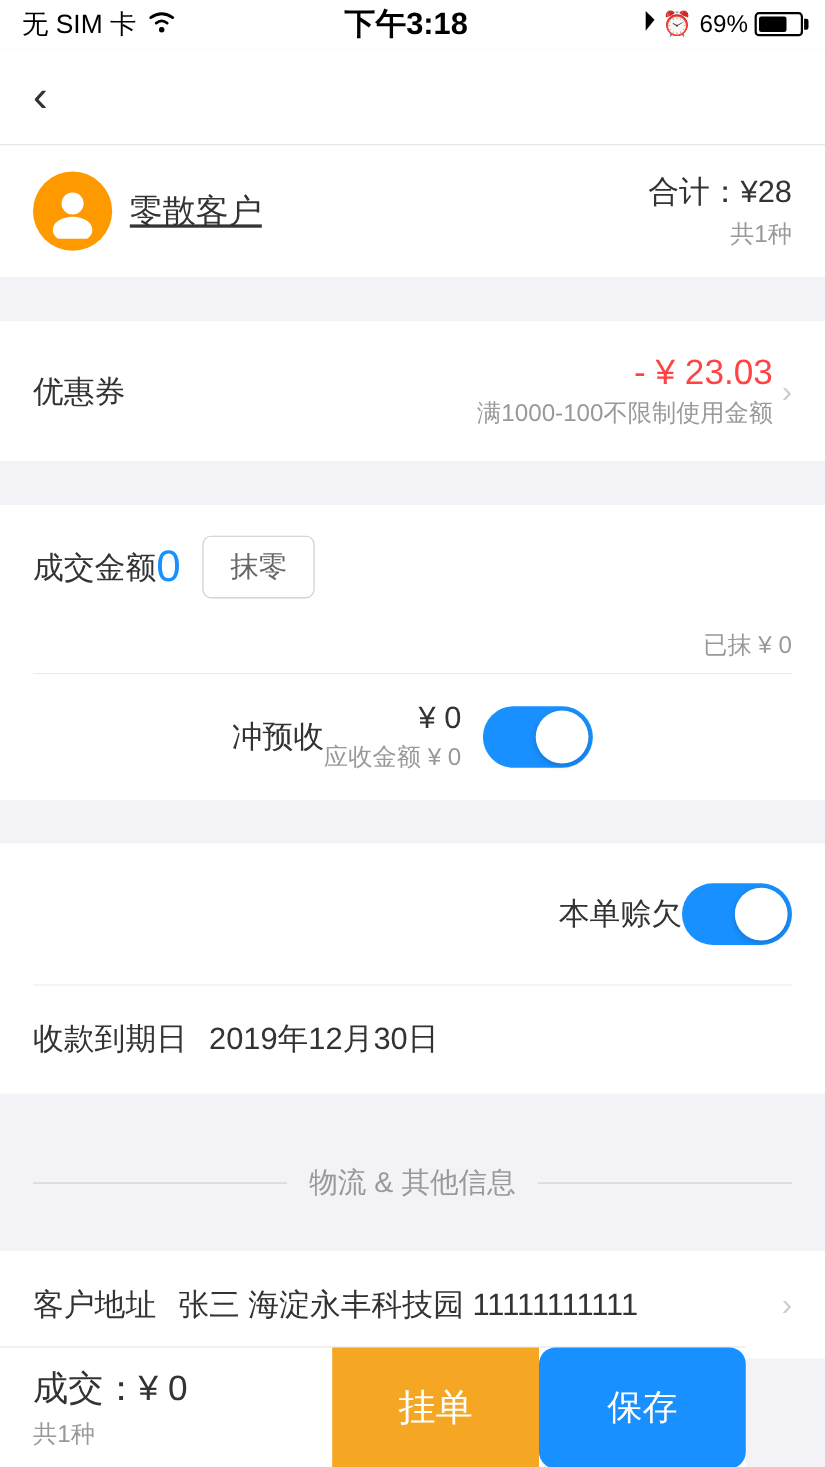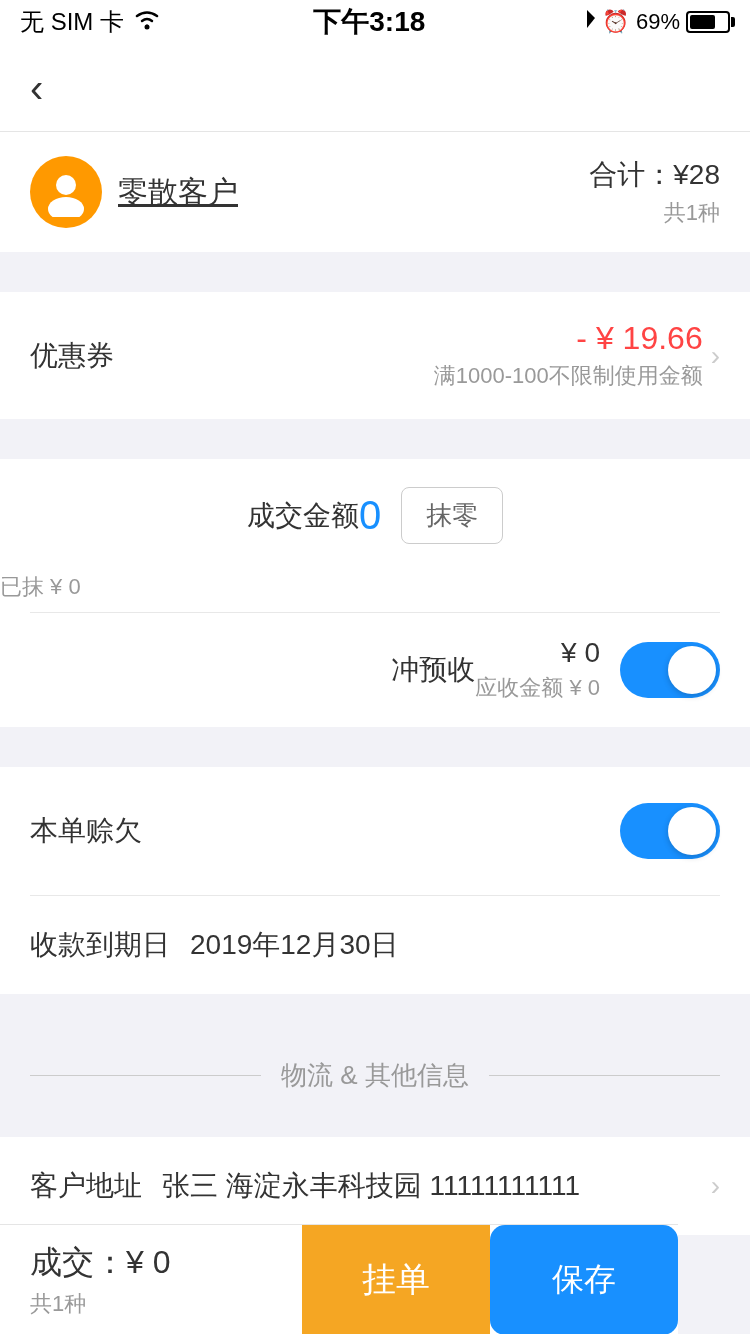--- a/index.html
+++ b/index.html
@@ -97,43 +97,43 @@
     .coupon-desc { font-size: 22px; color: #999; margin-top: 4px; }
     .chevron-right { color: #ccc; font-size: 28px; margin-left: 8px; }
 
     
     .section-gap { height: 20px; background: #f2f2f7; }
 
     
     .deal-row {
       display: flex;
       align-items: center;
-      justify-content: center;
+      justify-content: flex-start;
       padding: 28px 30px;
       background: #fff;
     }
     .deal-label { font-size: 28px; color: #333; }
     .deal-right { display: flex; align-items: center; gap: 20px; }
     .deal-value { font-size: 40px; color: #1890ff; font-weight: 500; }
     .round-off-btn {
       border: 1px solid #ccc;
       border-radius: 8px;
       padding: 10px 24px;
       font-size: 26px;
       color: #666;
       background: #fff;
       cursor: pointer;
     }
-    .deal-sub { font-size: 22px; color: #999; padding-right: 30px; padding-bottom: 10px; }
+    .deal-sub { text-align: right; font-size: 22px; color: #999; padding-right: 30px; padding-bottom: 10px; }
 
     
     .prepaid-row {
       display: flex;
       align-items: center;
-      justify-content: flex-end;
+      justify-content: center;
       padding: 24px 30px;
       background: #fff;
     }
     .prepaid-label { font-size: 28px; color: #333; }
     .prepaid-right { display: flex; align-items: center; gap: 20px; }
     .prepaid-values { text-align: right; }
     .prepaid-amount { font-size: 28px; color: #333; }
     .prepaid-receivable { font-size: 22px; color: #999; margin-top: 4px; }
 
     
@@ -145,21 +145,21 @@
     .toggle-knob {
       width: 48px; height: 48px; background: #fff; border-radius: 50%;
       margin-left: auto;
       box-shadow: 0 2px 6px rgba(0,0,0,0.2);
     }
 
     
     .debt-row {
       display: flex;
       align-items: center;
-      justify-content: space-between;
+      justify-content: flex-end;
       padding: 36px 30px;
       background: #fff;
     }
     .debt-label { font-size: 28px; color: #333; }
 
     
     .duedate-row {
       display: flex;
       align-items: center;
       padding: 30px 30px;
@@ -294,21 +294,21 @@
     </div>
   </div>
 
   <div class="section-gap"></div>
 
   <div class="section">
     <div class="coupon-row">
       <span class="coupon-label">优惠券</span>
       <div style="display:flex;align-items:center;">
         <div class="coupon-right">
-          <div class="coupon-amount">- ¥ 19.66</div>
+          <div class="coupon-amount">- ¥ 23.03</div>
           <div class="coupon-desc">满1000-100不限制使用金额</div>
         </div>
         <span class="chevron-right">›</span>
       </div>
     </div>
   </div>
 
   <div class="section-gap"></div>
 
   <div class="section">

